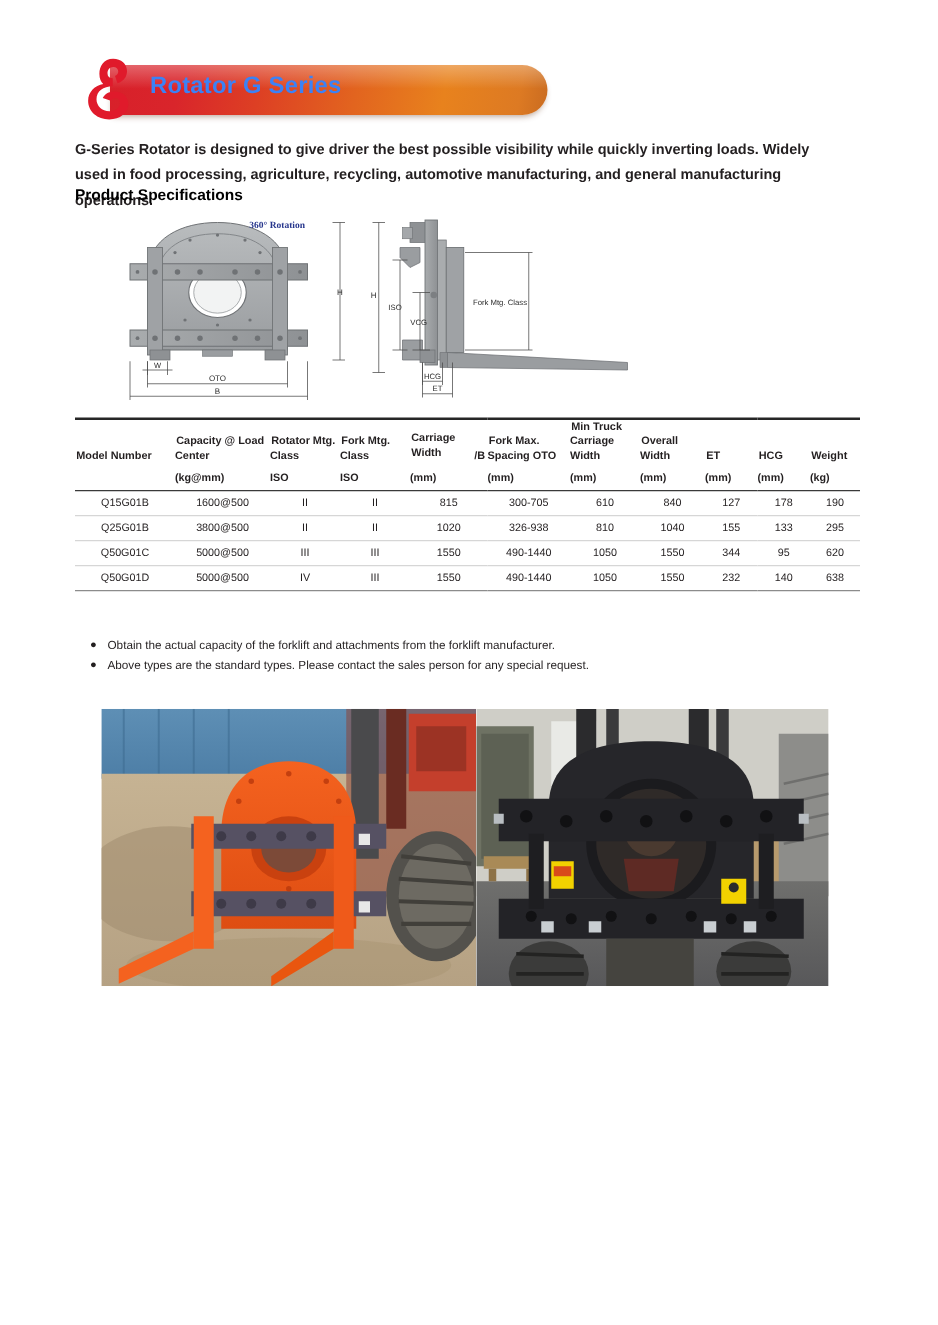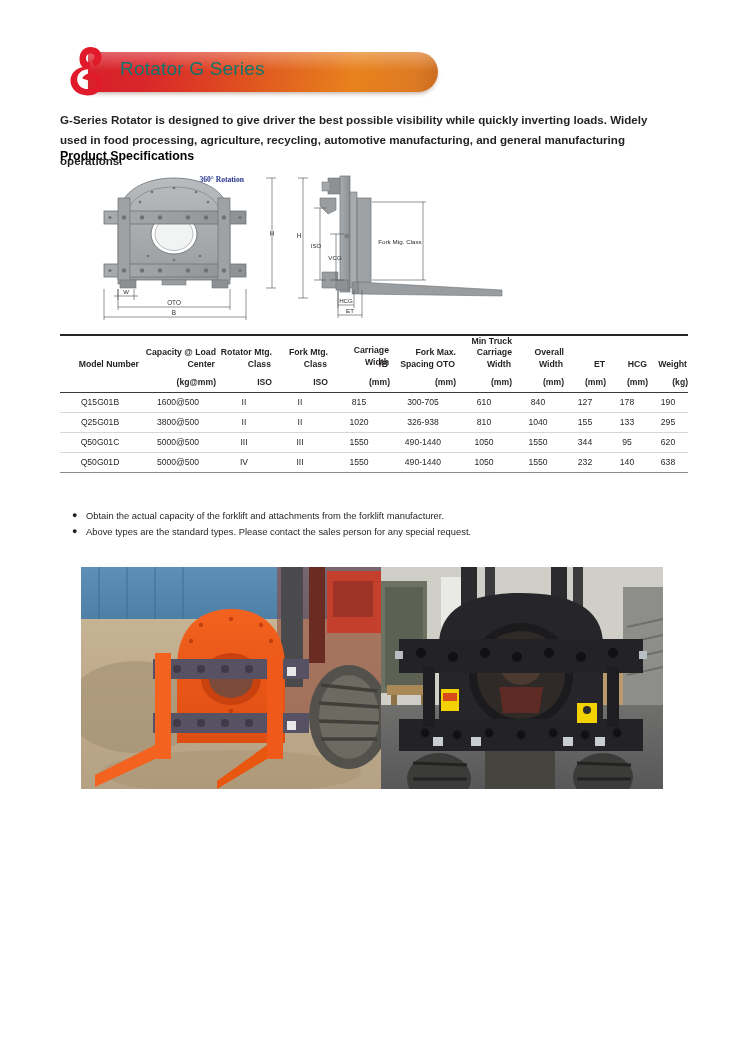--- a/index.html
+++ b/index.html
@@ -43,22 +43,22 @@
     height: 48%;
     border-radius: 0 20px 0 0;
     background: linear-gradient(180deg, rgba(255,255,255,.30), rgba(255,255,255,0));
     pointer-events: none;
   }
   .header-title {
     position: absolute;
     left: 60px;
     top: 14px;
     font-size: 19px;
-    font-weight: normal;
-    color: #0f766e;
+    font-weight: bold;
+    color: #3b82f6;
     letter-spacing: .2px;
     z-index: 3;
     white-space: nowrap;
   }
   .logo-mark {
     position: absolute;
     left: 0;
     top: 0;
     width: 58px;
     height: 58px;
@@ -107,21 +107,21 @@
     width: 628px;
     font-size: 8.6px;
     color: #231f20;
   }
   table.spec thead th {
     font-weight: bold;
     font-size: 8.7px;
     line-height: 1.32;
     padding: 0;
     vertical-align: bottom;
-    text-align: right;
+    text-align: left;
     border-top: 2.1px solid #262626;
   }
   .hdr-inner {
     padding: 7px 1px 2px 1px;
   }
   .hdr-unit {
     display: block;
     font-weight: bold;
     padding-top: 7px;
     padding-bottom: 3px;

